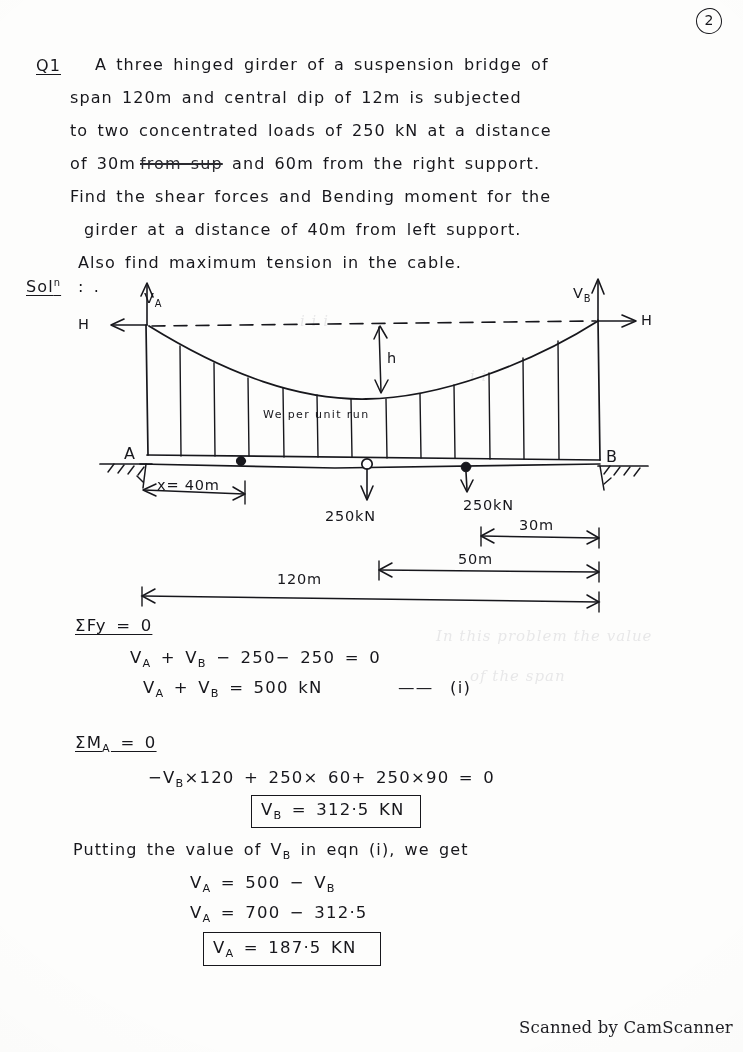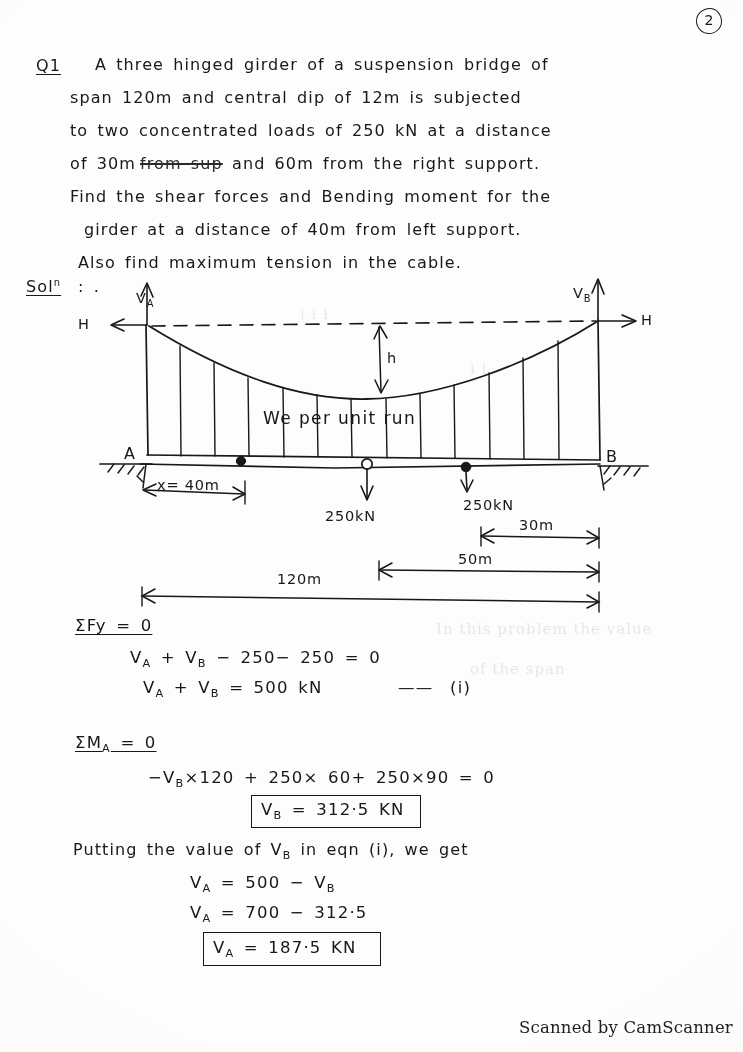--- a/index.html
+++ b/index.html
@@ -24,24 +24,26 @@
     inset: 0;
     background:
       radial-gradient(ellipse 120% 90% at 50% 45%, rgba(255,255,255,0) 60%, rgba(0,0,0,0.022) 100%);
     pointer-events: none;
   }
   
   .ghost {
     position: absolute;
     color: rgba(120,120,130,0.16);
     font-family: "DejaVu Serif", serif;
+    font-style: italic;
     letter-spacing: 1px;
     white-space: nowrap;
     pointer-events: none;
     user-select: none;
+    margin-top: 7px;
   }
 
   
   .hw {
     position: absolute;
     color: #17171c;
     font-family: "DejaVu Sans", sans-serif;
     white-space: nowrap;
     letter-spacing: 0.6px;
     -webkit-font-smoothing: antialiased;
@@ -220,30 +222,30 @@
   </svg>
 
   <svg style="position:absolute; left:0; top:580px; width:743px; height:40px;" viewBox="0 0 743 40">
     <path class="ink" d="M143,16 L598,22" stroke="#17171c" fill="none" stroke-width="1.5"></path>
     <path d="M155,9 L142,16 L155,23" stroke="#17171c" fill="none" stroke-width="1.5" stroke-linecap="round"></path>
     <path d="M587,15 L599,22 L587,28" stroke="#17171c" fill="none" stroke-width="1.5" stroke-linecap="round"></path>
     <path d="M142,7 L142,26" stroke="#17171c" fill="none" stroke-width="1.4" stroke-linecap="round"></path>
     <path d="M599,12 L599,32" stroke="#17171c" fill="none" stroke-width="1.4" stroke-linecap="round"></path>
   </svg>
 
-  <div class="hw hw-small" style="left:136px; top:290px;"><span>V</span><sub>A</sub></div>
+  <div class="hw hw-small" style="left:144px; top:290px;"><span>V</span><sub>A</sub></div>
 
   <div class="hw hw-small" style="left:573px; top:285px;"><span>V</span><sub>B</sub></div>
 
   <div class="hw hw-small" style="left:78px; top:316px;">H</div>
   <div class="hw hw-small" style="left:641px; top:312px;">H</div>
 
   <div class="hw hw-small" style="left:387px; top:350px;">h</div>
 
-  <div class="hw hw-small" style="left:263px; top:408px; font-size:17px; letter-spacing:1.4px;">We per unit run</div>
+  <div class="hw hw-small" style="left:263px; top:408px; font-size:11px; letter-spacing:1.4px;">We per unit run</div>
 
   <div class="hw hw-small" style="left:124px; top:444px; font-size:16px;">A</div>
   <div class="hw hw-small" style="left:606px; top:447px; font-size:16px;">B</div>
 
   <div class="hw hw-small" style="left:157px; top:477px;">x= 40m</div>
 
   <div class="hw hw-small" style="left:325px; top:508px;">250kN</div>
   <div class="hw hw-small" style="left:463px; top:497px;">250kN</div>
 
   <div class="hw hw-small" style="left:519px; top:517px;">30m</div>

